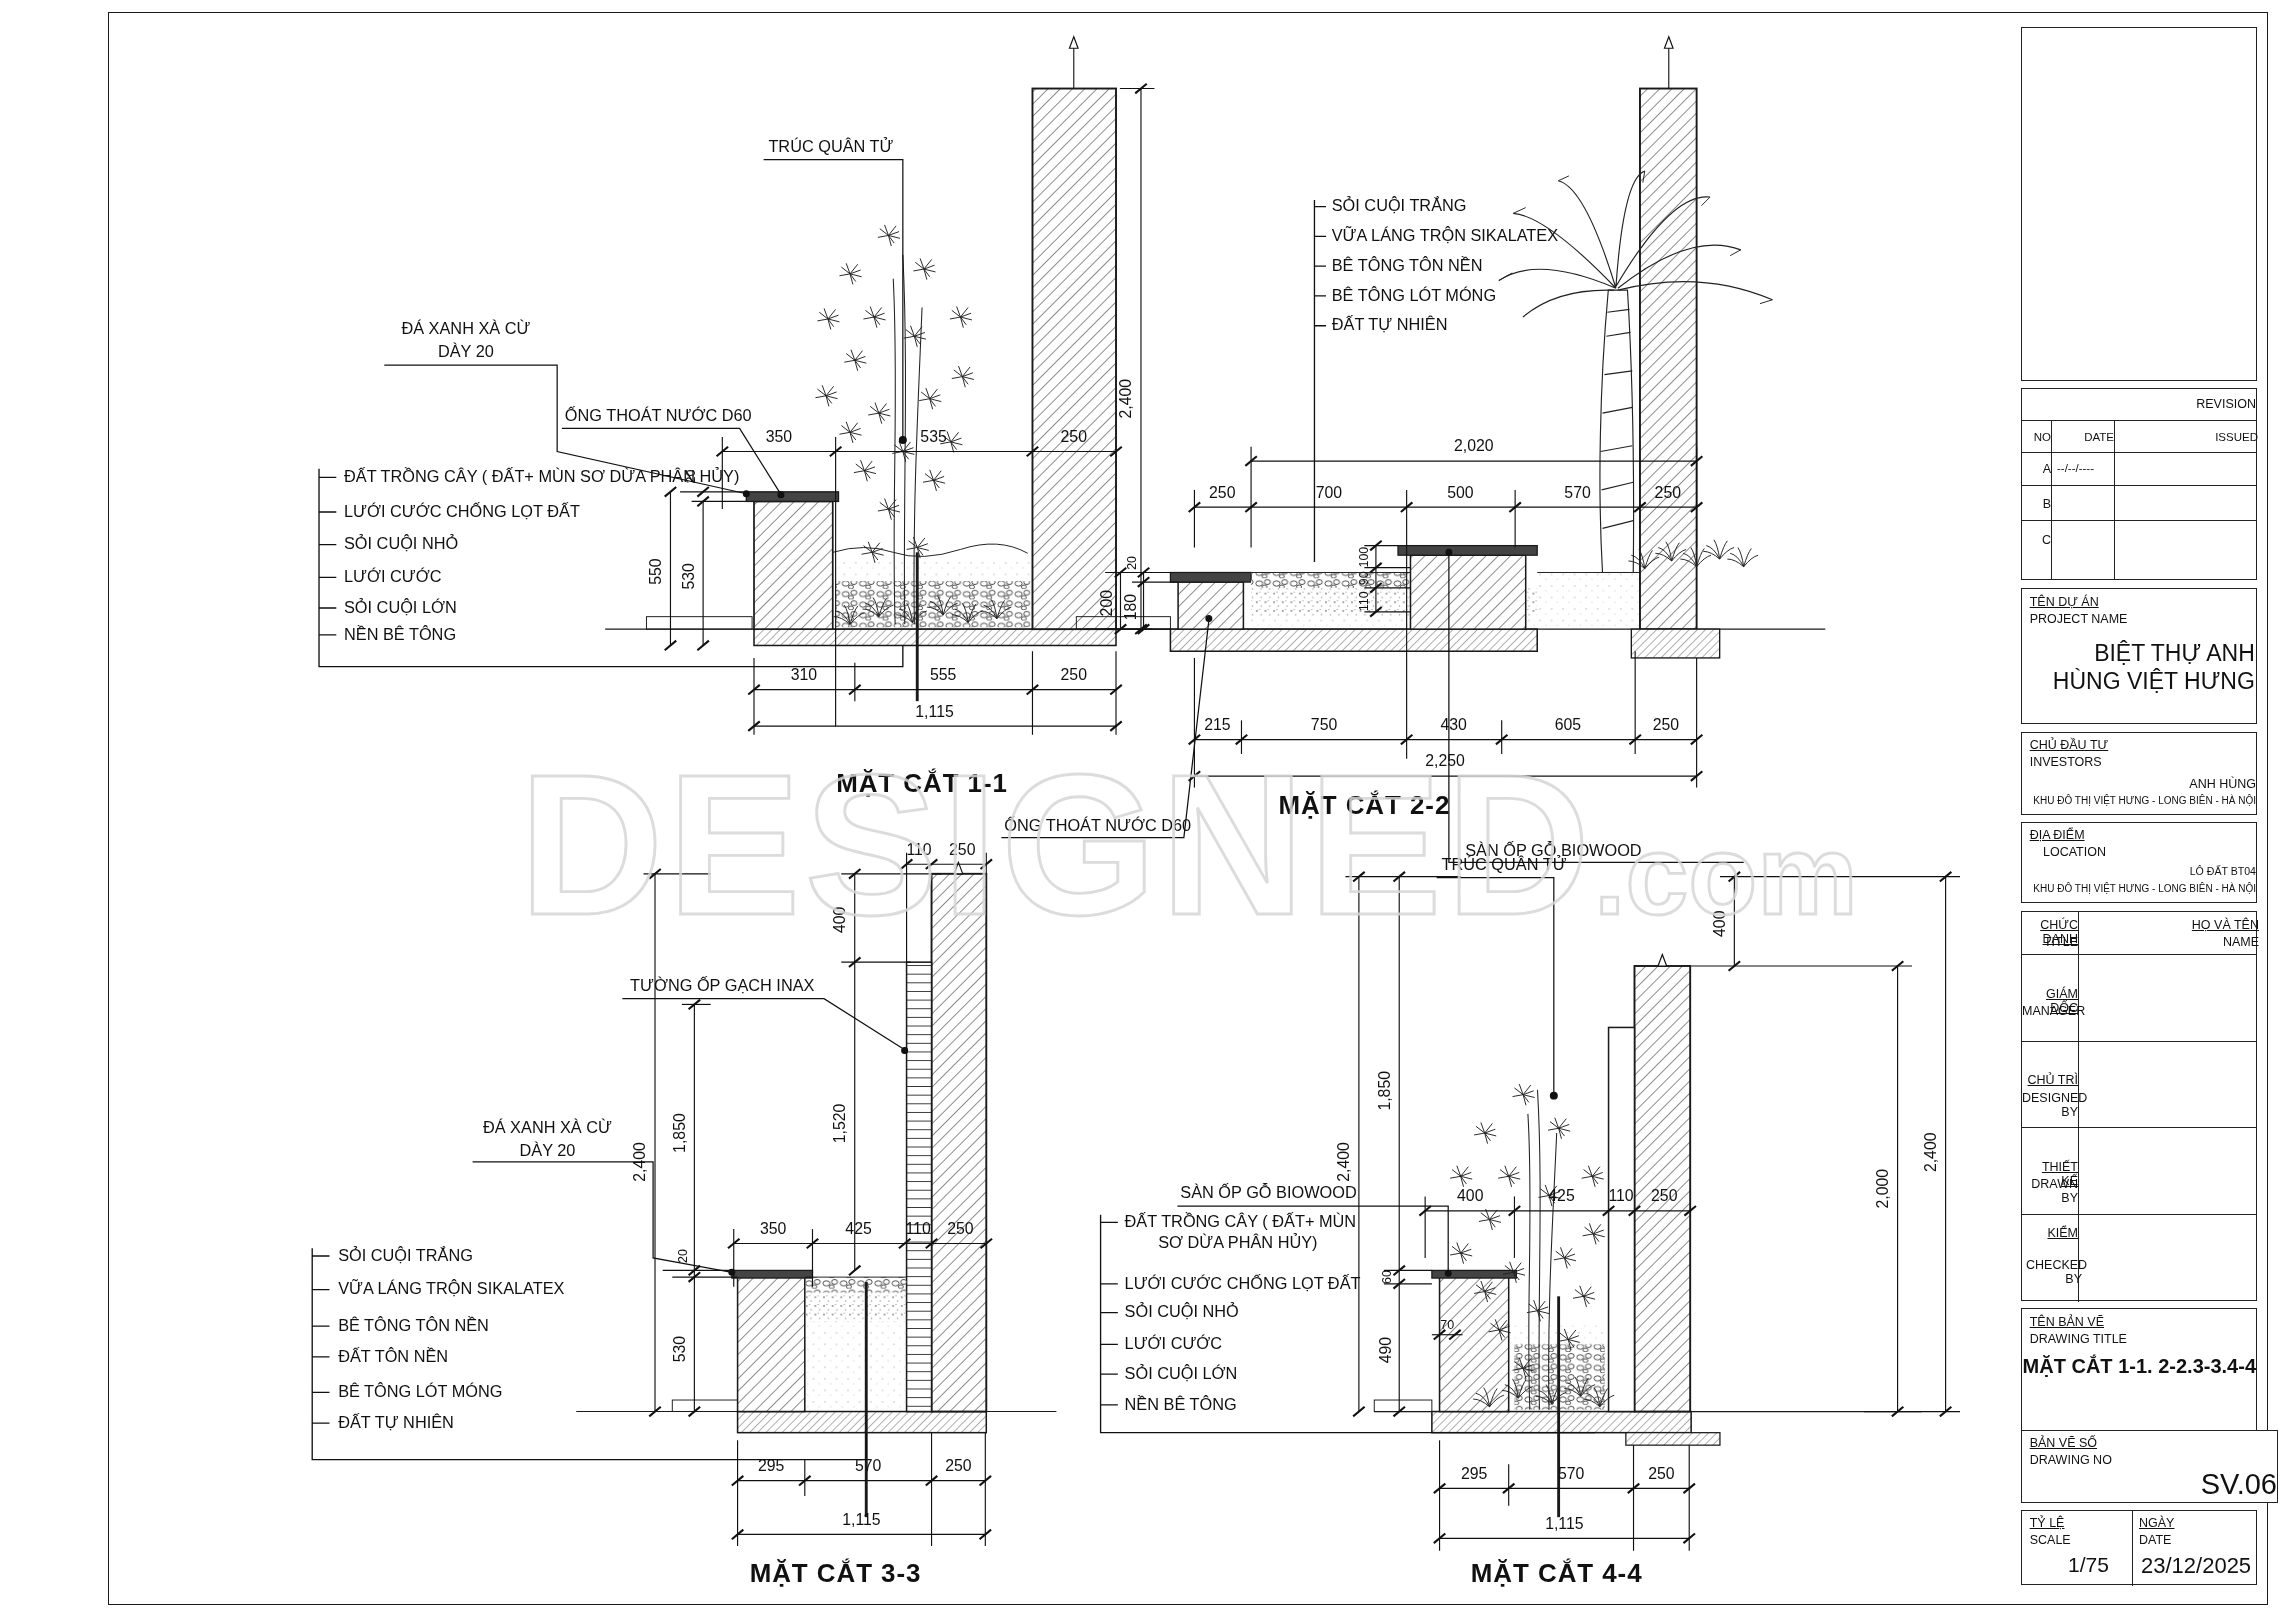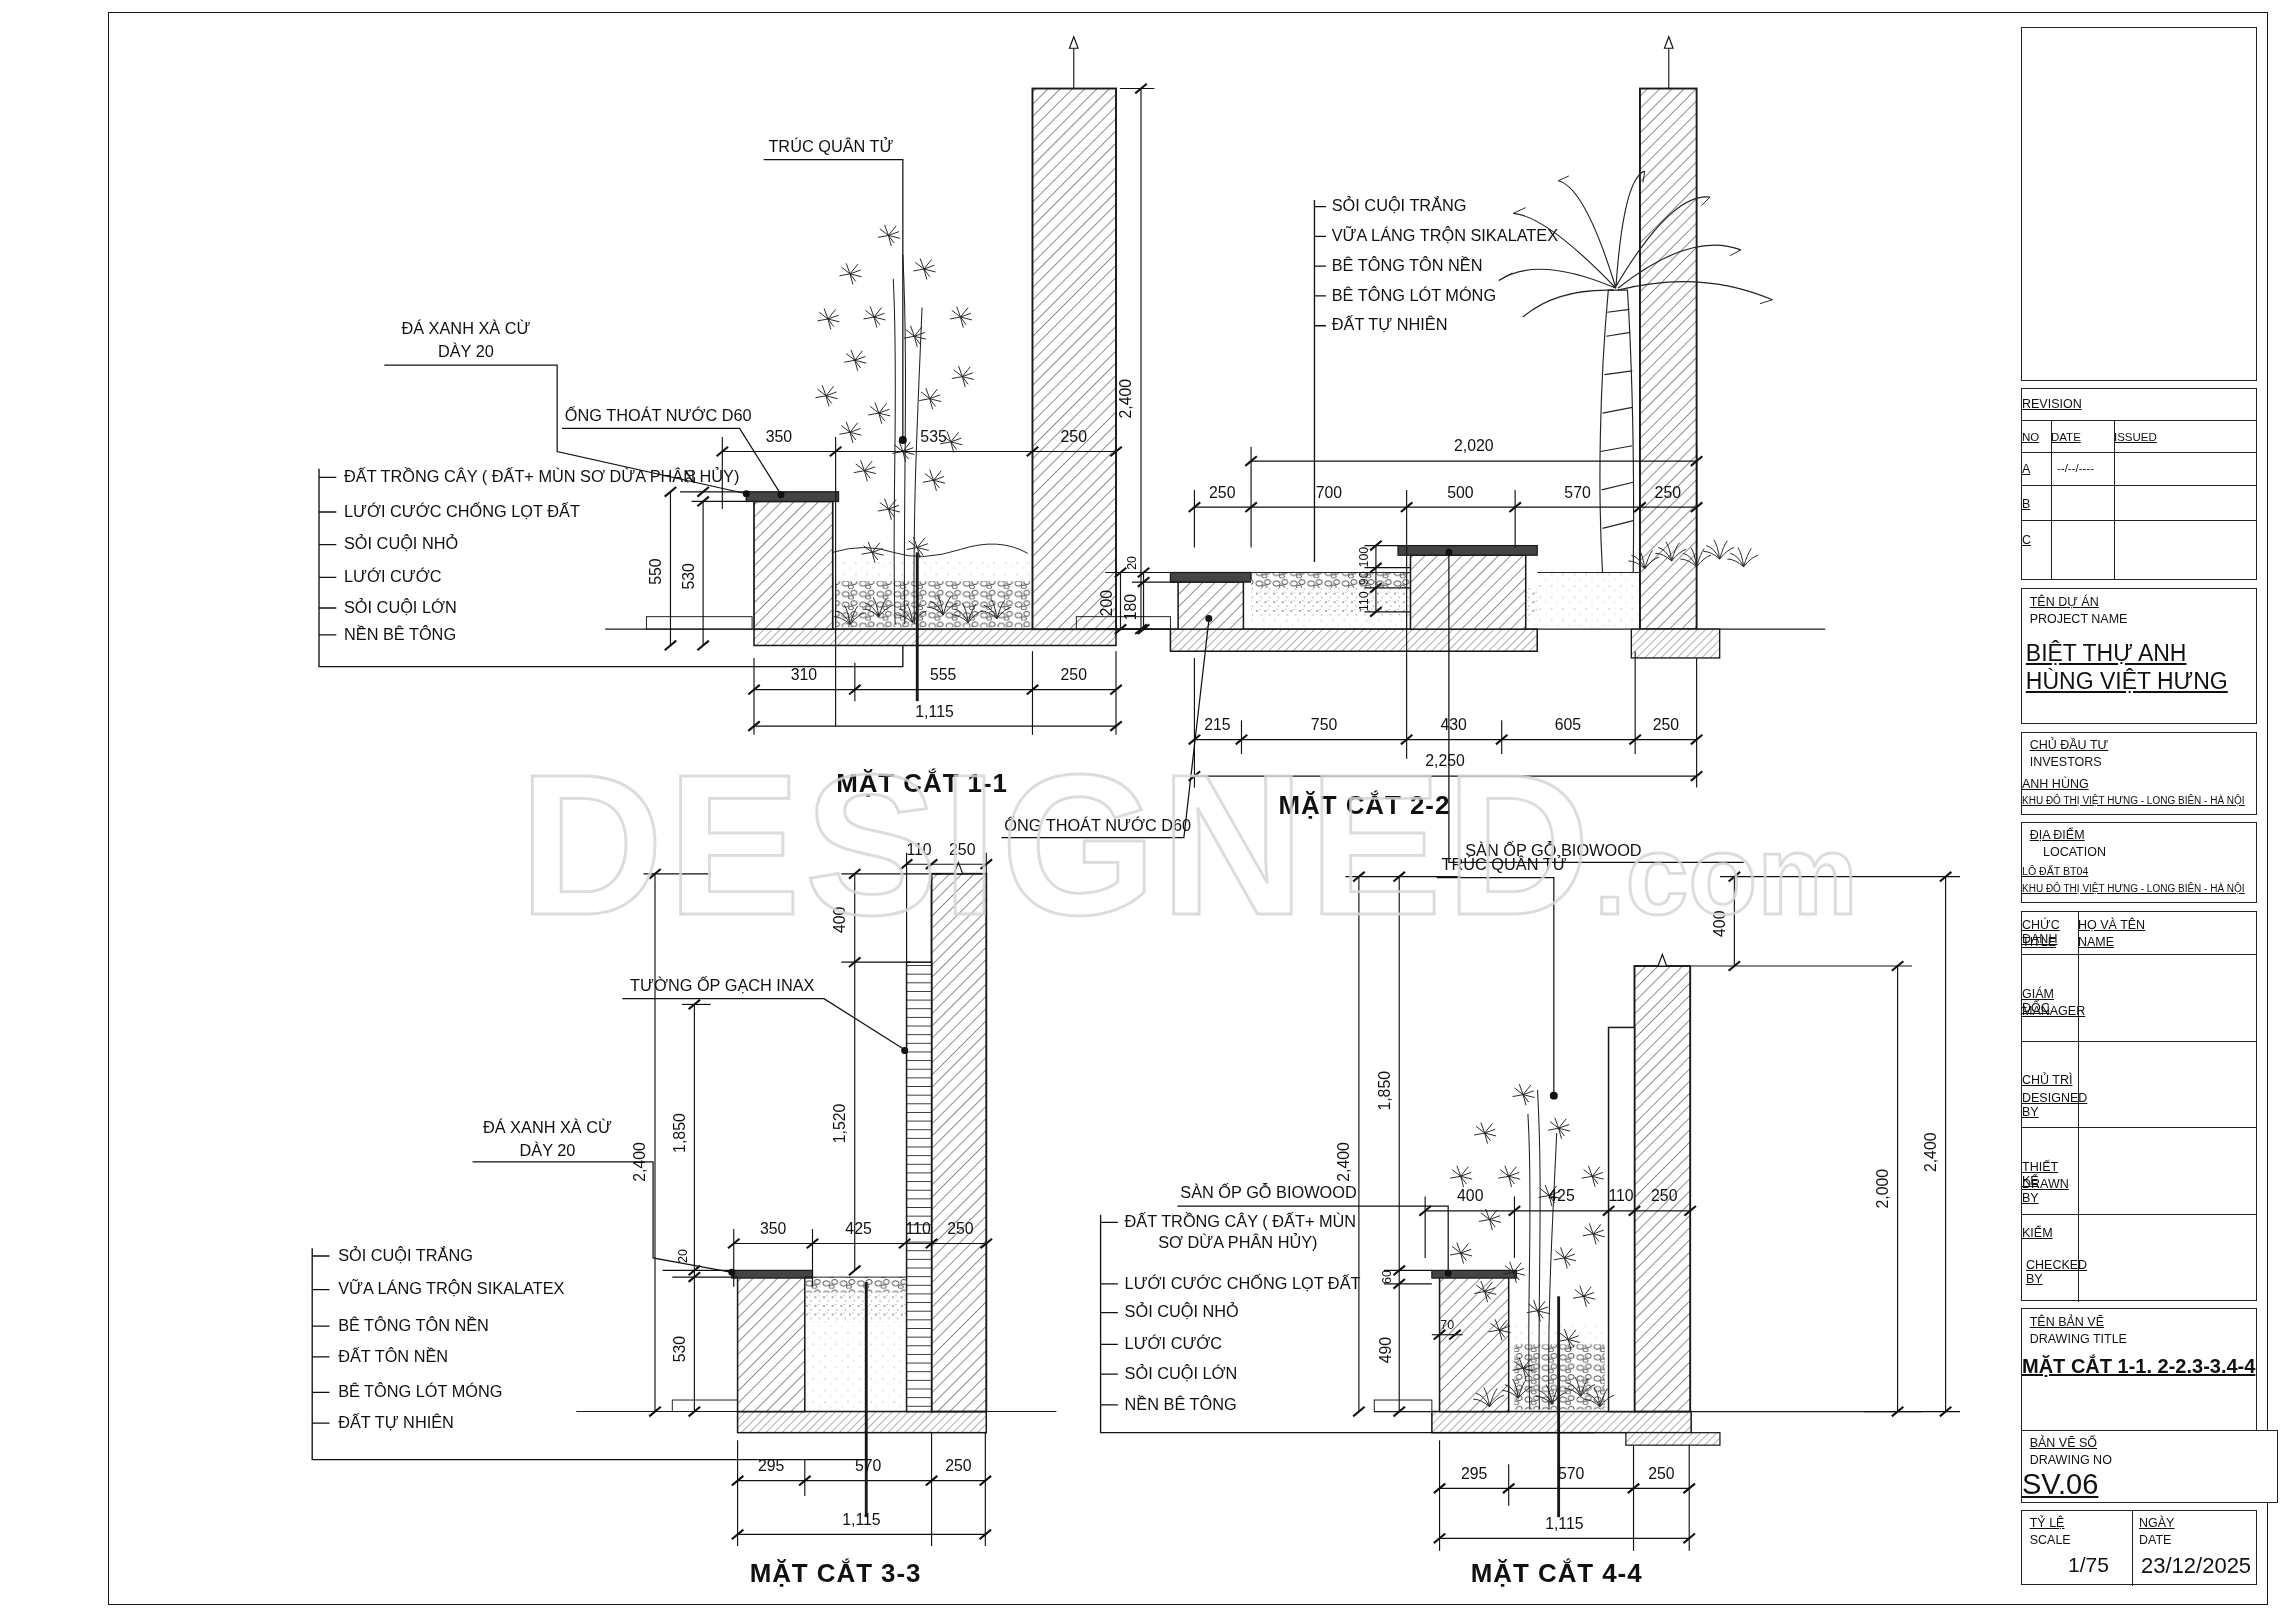--- a/index.html
+++ b/index.html
@@ -19,21 +19,21 @@
   
   .wm{position:absolute;left:519px;top:730px;pointer-events:none;white-space:nowrap;
       color:transparent;-webkit-text-stroke:2.9px #d7d7d7;opacity:.85;user-select:none;}
   .wm .big{font-size:200px;font-weight:bold;letter-spacing:3.8px;}
   .wm .small{font-size:113px;font-weight:bold;}
   
   .tb-box{position:absolute;border:1.5px solid #222;box-sizing:border-box;background:#fff;}
   .tb-label{font-size:12.5px;text-decoration:underline;}
   .tb-sub{font-size:12.5px;}
   .abs{position:absolute;}
-  .ctr{text-align:left;text-decoration:underline;}
+  .ctr{text-align:right;}
   .hline{position:absolute;background:#222;height:1.3px;}
   .vline{position:absolute;background:#222;width:1.3px;}
 </style>
 </head>
 <body>
 
 <svg width="0" height="0">
   <defs>
     <pattern id="hatch" width="9" height="9" patternUnits="userSpaceOnUse" patternTransform="rotate(45)">
       <rect width="9" height="9" fill="#ffffff"></rect>

